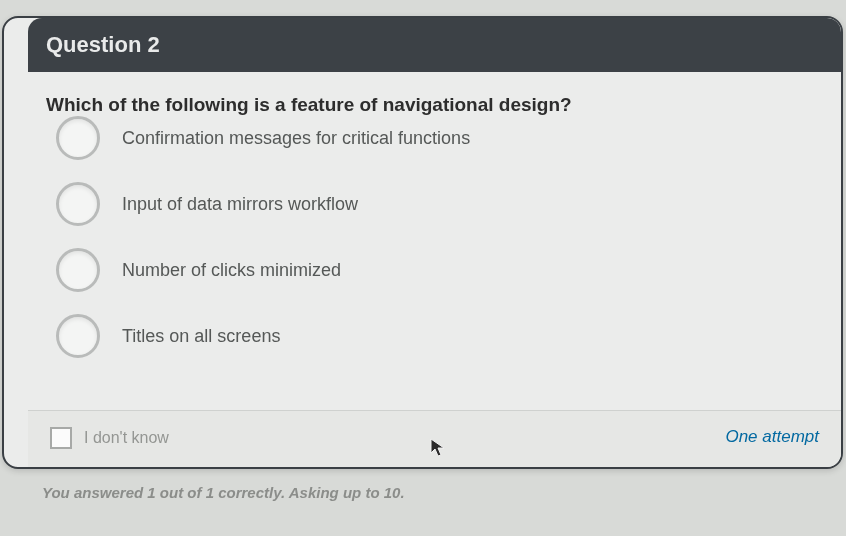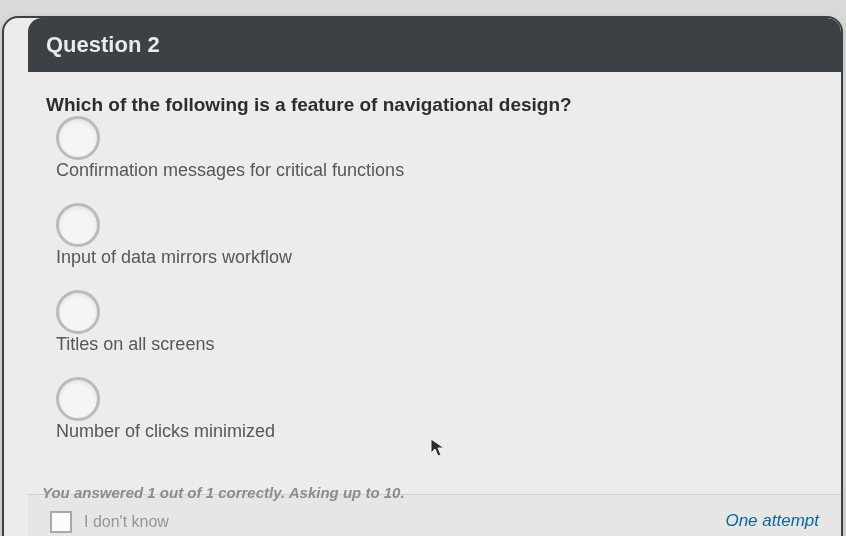--- a/index.html
+++ b/index.html
@@ -40,23 +40,23 @@
     .question-text {
       font-size: 19px;
       color: #2d2d2d;
       font-weight: 600;
     }
     .options {
       padding-left: 10px;
     }
     .option {
       display: flex;
+      align-items: center;
       margin-bottom: 22px;
       cursor: pointer;
-      flex-direction: column;
     }
     .radio {
       width: 44px;
       height: 44px;
       min-width: 44px;
       border: 3px solid #b9bbba;
       background: #f4f5f4;
       border-radius: 50%;
       margin-right: 22px;
       box-shadow: inset 0 2px 4px rgba(0,0,0,0.08);
@@ -123,25 +123,25 @@
       <div class="option">
         <div class="radio"></div>
         <div class="option-label">Confirmation messages for critical functions</div>
       </div>
       <div class="option">
         <div class="radio"></div>
         <div class="option-label">Input of data mirrors workflow</div>
       </div>
       <div class="option">
         <div class="radio"></div>
-        <div class="option-label">Titles on all screens</div>
+        <div class="option-label">Number of clicks minimized</div>
       </div>
       <div class="option">
         <div class="radio"></div>
-        <div class="option-label">Number of clicks minimized</div>
+        <div class="option-label">Titles on all screens</div>
       </div>
     </div>
   </div>
   <div class="card-footer">
     <div class="idk">
       <div class="checkbox"></div>
       <div class="idk-label">I don't know</div>
     </div>
     <div class="attempts">One attempt</div>
   </div>

